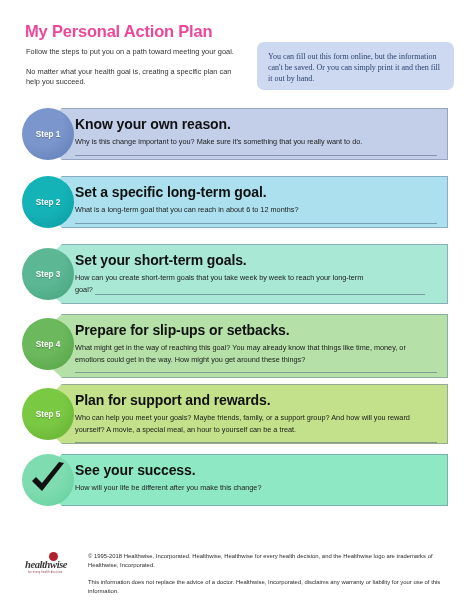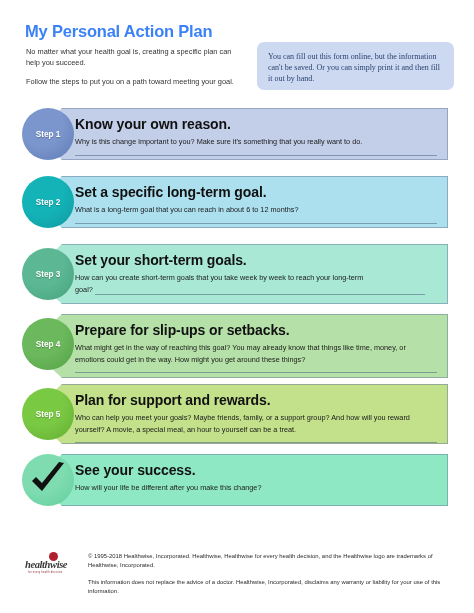--- a/index.html
+++ b/index.html
@@ -7,21 +7,21 @@
     width:474px;height:613px;overflow:hidden;background:#ffffff;
     font-family:"Liberation Sans",sans-serif;
     -webkit-font-smoothing:antialiased;
   }
   .page{position:relative;width:474px;height:613px;background:#fff;}
 
   
   .header{position:absolute;left:0;top:0;width:474px;height:108px;}
   .title{
     position:absolute;left:25px;top:22px;
-    font-size:16.5px;font-weight:bold;color:#3b82f6;letter-spacing:-0.2px;
+    font-size:16.5px;font-weight:bold;color:#ec4899;letter-spacing:-0.2px;
   }
   .intro{
     position:absolute;left:26px;top:47px;width:210px;
     font-size:7.4px;line-height:10.5px;color:#333;
   }
   .intro p{margin:0 0 9px 0;}
   .notebox{
     position:absolute;left:257px;top:42px;width:197px;height:48px;
     background:#ccd9f0;border-radius:7px;
   }
@@ -97,22 +97,22 @@
 </style>
 </head>
 <body>
 
 <div class="page">
 
   <div class="header">
     <div class="title">My Personal Action Plan</div>
 
     <div class="intro">
+      <p>Follow the steps to put you on a path toward meeting your goal.</p>
       <p>No matter what your health goal is, creating a specific plan can help you succeed.</p>
-      <p>Follow the steps to put you on a path toward meeting your goal.</p>
     </div>
 
     <div class="notebox">
       <div class="notetext">You can fill out this form online, but the information can't be saved. Or you can simply print it and then fill it out by hand.</div>
     </div>
   </div>
 
   <div class="steps" id="steps-container">
       <div class="step" style="position: absolute; left: 0px; top: 0px; width: 474px; height: 52px;">
         <div class="panel" style="height: 52px; background: rgb(195, 207, 232);">

